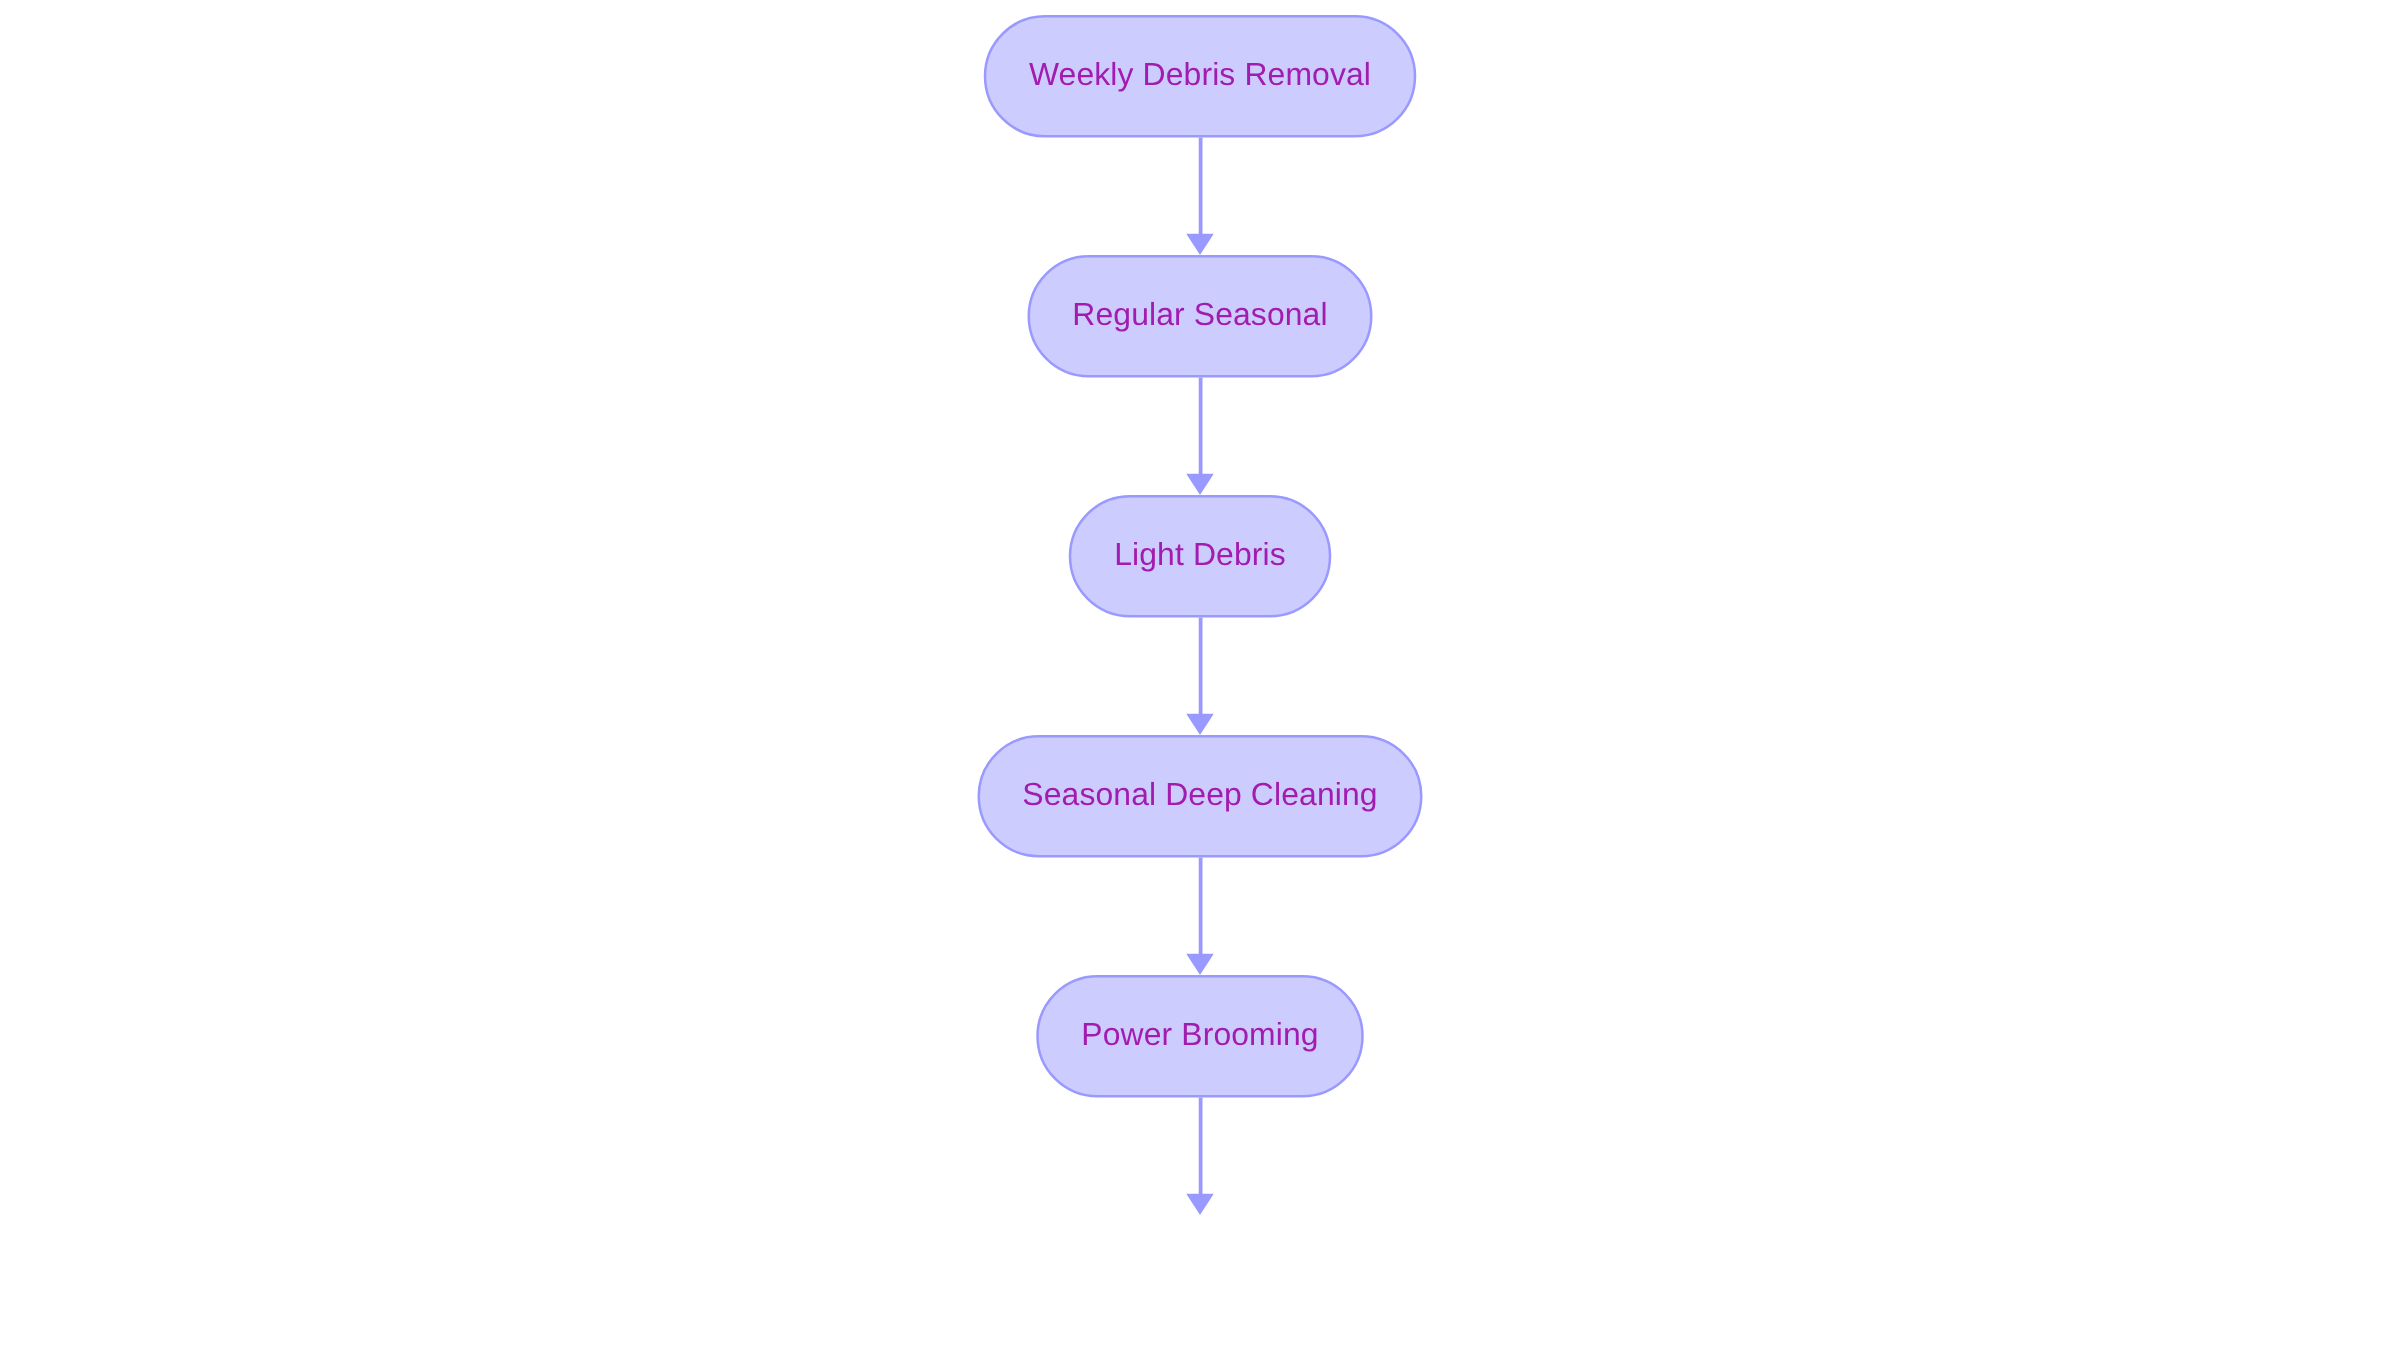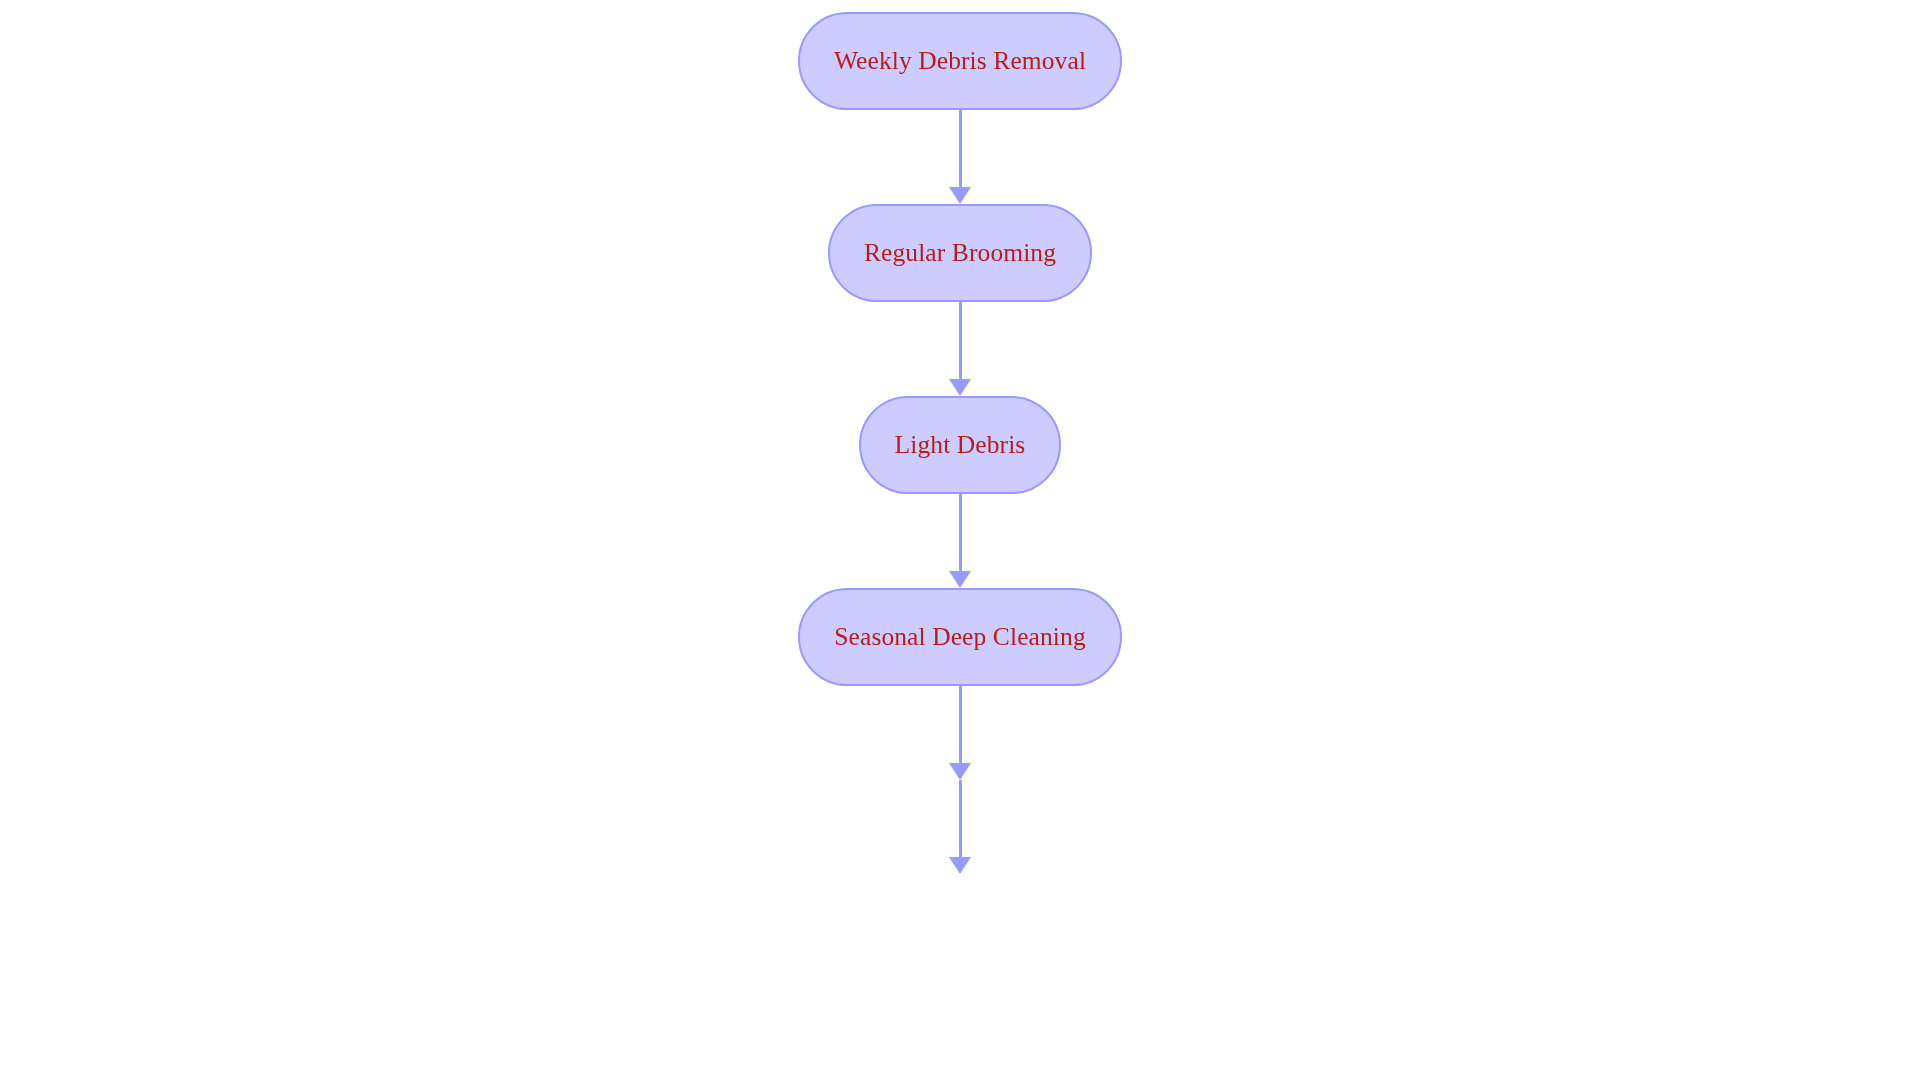--- a/index.html
+++ b/index.html
@@ -40,24 +40,24 @@
     border: 2px solid #9999ff;
     border-radius: 49px;
     display: flex;
     align-items: center;
     justify-content: center;
     padding: 0 34px;
     white-space: nowrap;
   }
 
   .flow-node-label {
-    font-family: Liberation Serif, serif;
+    font-family: Liberation Sans, sans-serif;
     font-size: 25.5px;
     line-height: 1;
-    color: #b91c1c;
+    color: #a21caf;
     letter-spacing: 0.1px;
   }
 
   .flow-edge {
     position: relative;
     width: 24px;
     display: flex;
     flex-direction: column;
     align-items: center;
     justify-content: flex-start;
@@ -91,21 +91,21 @@
     <div class="flow-node">
       <span class="flow-node-label">Weekly Debris Removal</span>
     </div>
 
     <div class="flow-edge">
       <div class="flow-edge-line" style="height:78px;"></div>
       <div class="flow-edge-arrow"></div>
     </div>
 
     <div class="flow-node">
-      <span class="flow-node-label">Regular Brooming</span>
+      <span class="flow-node-label">Regular Seasonal</span>
     </div>
 
     <div class="flow-edge">
       <div class="flow-edge-line" style="height:78px;"></div>
       <div class="flow-edge-arrow"></div>
     </div>
 
     <div class="flow-node">
       <span class="flow-node-label">Light Debris</span>
     </div>
@@ -117,20 +117,23 @@
 
     <div class="flow-node">
       <span class="flow-node-label">Seasonal Deep Cleaning</span>
     </div>
 
     <div class="flow-edge">
       <div class="flow-edge-line" style="height:78px;"></div>
       <div class="flow-edge-arrow"></div>
     </div>
 
+    <div class="flow-node">
+      <span class="flow-node-label">Power Brooming</span>
+    </div>
 
     <div class="flow-edge">
       <div class="flow-edge-line" style="height:78px;"></div>
       <div class="flow-edge-arrow"></div>
     </div>
 
 
   </div>
 </div>
 

